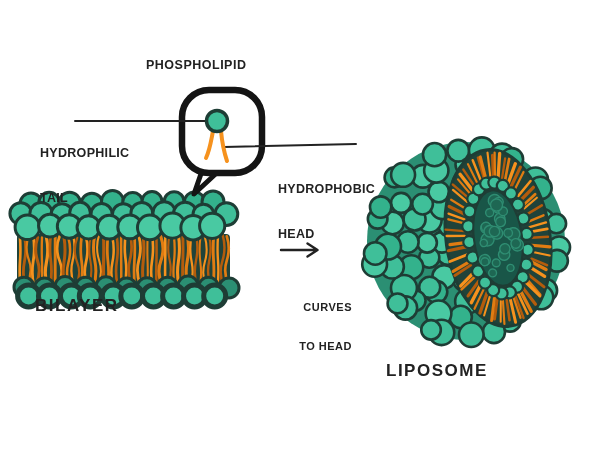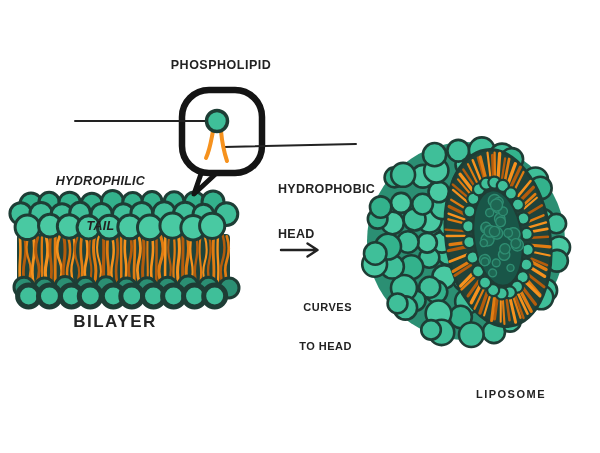--- a/index.html
+++ b/index.html
@@ -10,26 +10,26 @@
     overflow:hidden;
     font-family:"Liberation Sans", sans-serif;
   }
   svg{position:absolute;left:0;top:0;}
   .lbl{
     position:absolute;
     font-weight:700;
     color:var(--ink);
     white-space:pre;
   }
-  .lbl-phospholipid{left:146px;top:58px;width:150px;text-align:center;font-size:12.5px;letter-spacing:0.5px;}
-  .lbl-hydrophilic{left:40px;top:144px;width:121px;text-align:center;font-size:12.5px;line-height:15px;letter-spacing:0.3px;font-style:italic;}
+  .lbl-phospholipid{left:146px;top:58px;width:150px;text-align:left;font-size:12.5px;letter-spacing:0.5px;}
+  .lbl-hydrophilic{left:40px;top:116px;width:121px;text-align:left;font-size:12.5px;line-height:15px;letter-spacing:0.3px;}
   .lbl-hydrophobic{left:266px;top:152px;width:130px;text-align:left;font-size:12.5px;line-height:15px;letter-spacing:0.3px;margin-left:12px;}
-  .lbl-bilayer{left:35px;top:312px;width:160px;text-align:center;font-size:17px;letter-spacing:1.5px;}
+  .lbl-bilayer{left:35px;top:296px;width:160px;text-align:left;font-size:17px;letter-spacing:1.5px;}
   .lbl-curves{left:252px;top:275px;width:100px;text-align:right;font-size:11px;line-height:13px;letter-spacing:0.5px;}
-  .lbl-liposome{left:386px;top:388px;width:160px;text-align:right;font-size:11px;letter-spacing:1.5px;}
+  .lbl-liposome{left:386px;top:361px;width:160px;text-align:left;font-size:17px;letter-spacing:1.5px;}
   .lead{stroke:var(--ink);stroke-width:2;stroke-linecap:round;}
   .pointer{fill:#fff;stroke:var(--bubble-ink);stroke-width:5;stroke-linejoin:round;stroke-linecap:round;}
   .bubble{fill:#fff;stroke:var(--bubble-ink);stroke-width:6.5;}
   .p-head{fill:var(--teal);stroke:var(--outline);stroke-width:3.5;}
   .p-tail{fill:none;stroke:var(--orange);stroke-width:4;stroke-linecap:round;}
   .arrow{fill:none;stroke:var(--ink);stroke-width:2.4;stroke-linecap:round;stroke-linejoin:round;}
 </style>
 </head>
 <body>
 

